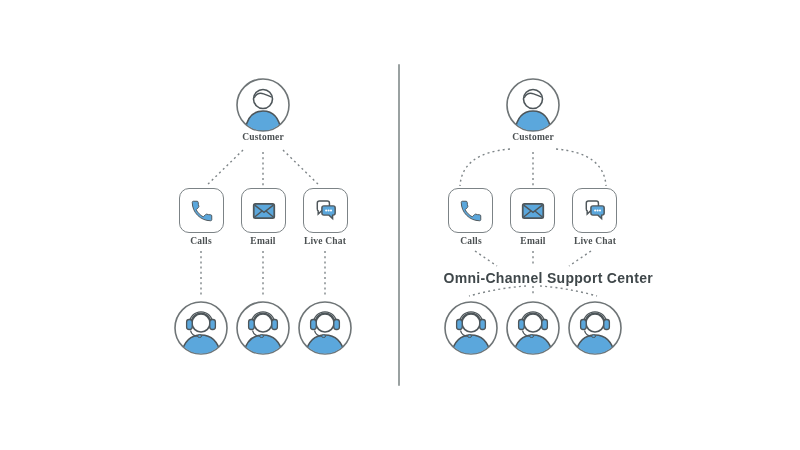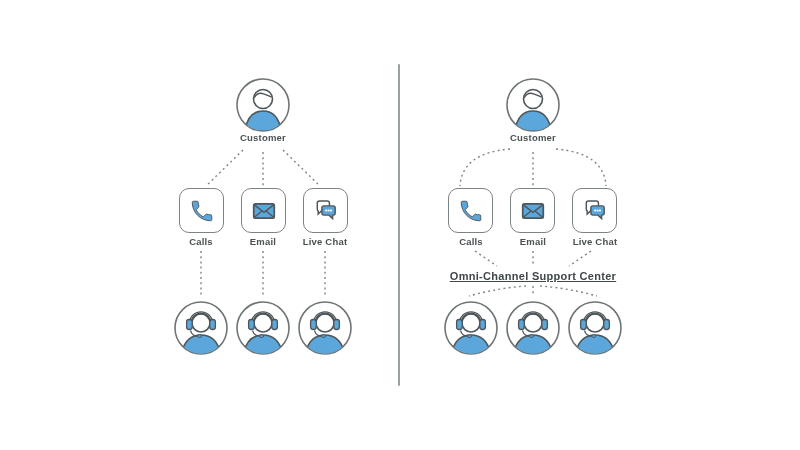--- a/index.html
+++ b/index.html
@@ -12,25 +12,25 @@
   .divider{position:absolute;left:398px;top:64px;width:2px;height:322px;background:var(--divider,#9aa1a1);border-radius:1px;}
   .node{position:absolute;}
   .avatar{width:56px;height:56px;}
   .box{
     position:absolute;width:45px;height:45px;background:#fff;
     border:1.6px solid var(--boxBorder,#7c8386);border-radius:10px;
     box-sizing:border-box;display:flex;align-items:center;justify-content:center;
   }
   .lbl{
     position:absolute;width:90px;text-align:center;
-    font-size:9.5px;font-weight:600;letter-spacing:.2px;color:var(--label,#4b5052);
+    font-size:9.5px;font-weight:600;letter-spacing:.2px;color:var(--label,#4b5052);font-family:Liberation Serif, serif;
   }
   .hub-lbl{
-    position:absolute;width:240px;text-align:center;
-    font-size:11px;font-weight:700;letter-spacing:.3px;color:var(--hubLabel,#3f474a);text-decoration:underline;
+    position:absolute;width:240px;text-align:right;
+    font-size:14px;font-weight:700;letter-spacing:.3px;color:var(--hubLabel,#3f474a);
   }
   
   .f-blue{fill:var(--accent,#5ba7dc);}
   .f-white{fill:#ffffff;}
   .s-dark{stroke:var(--outline,#4e565a);}
   .s-gray{stroke:var(--circleBorder,#6f7577);}
   .no-f{fill:none;}
 </style>
 </head>
 <body>

